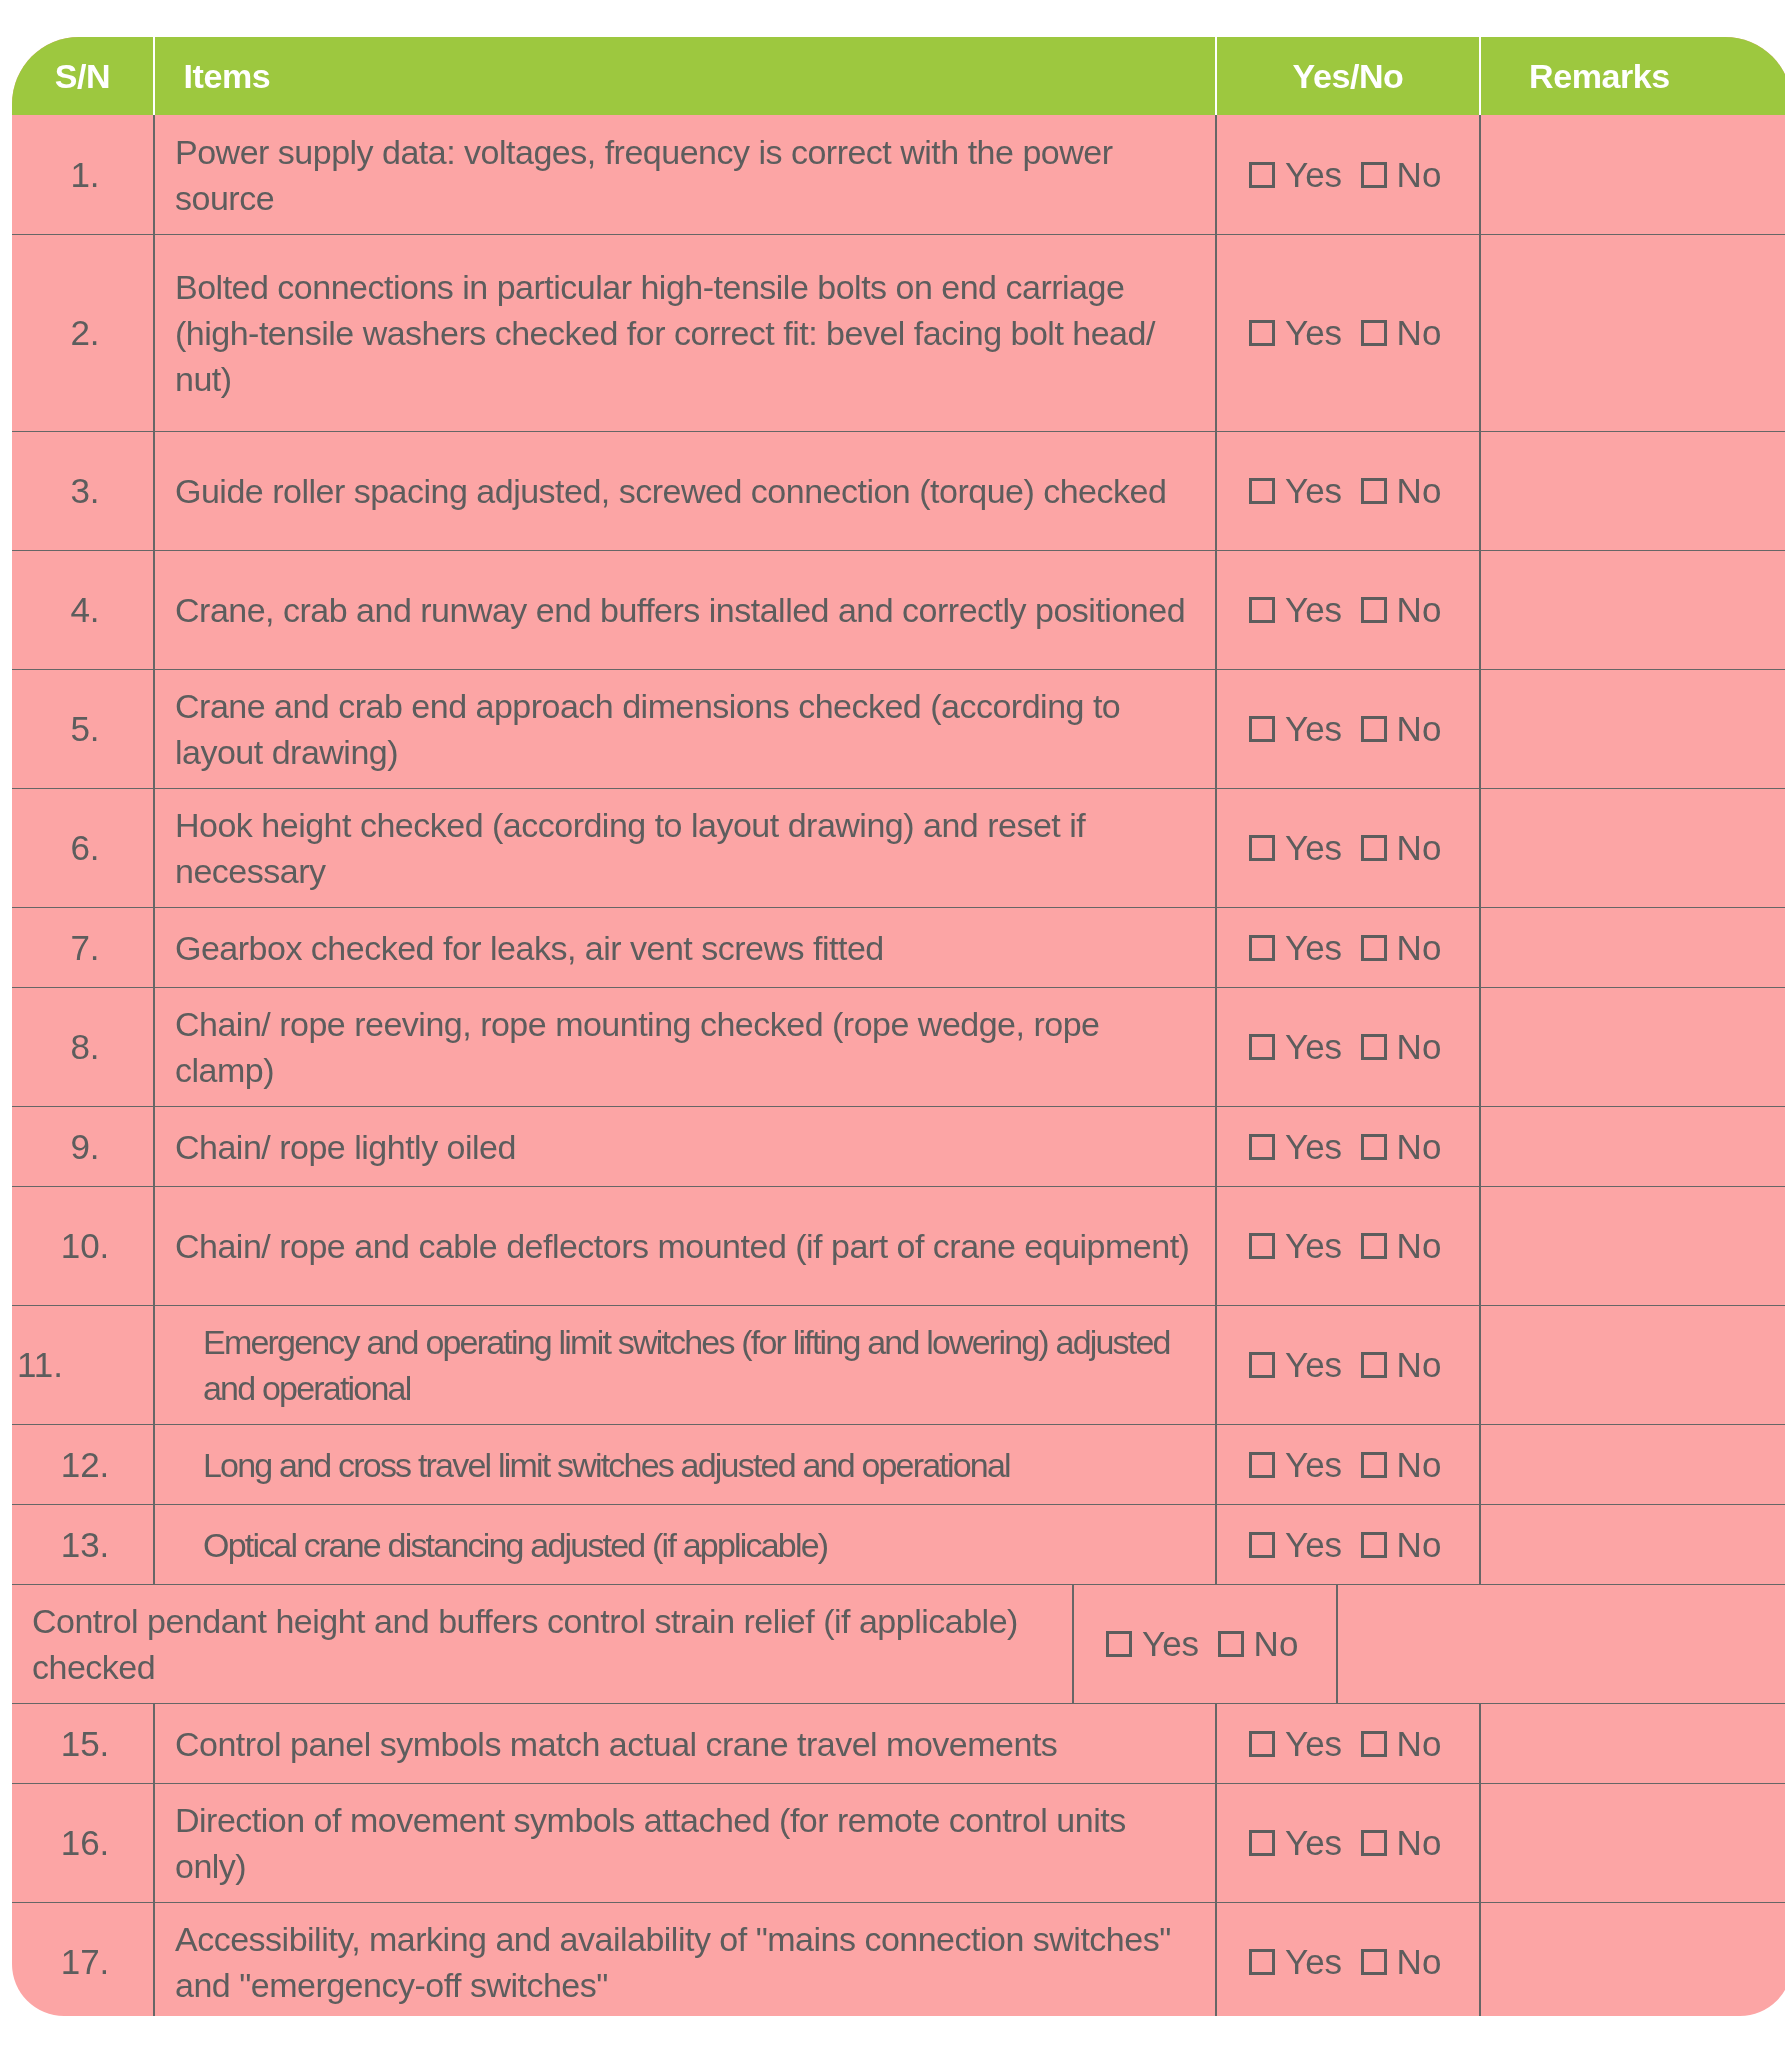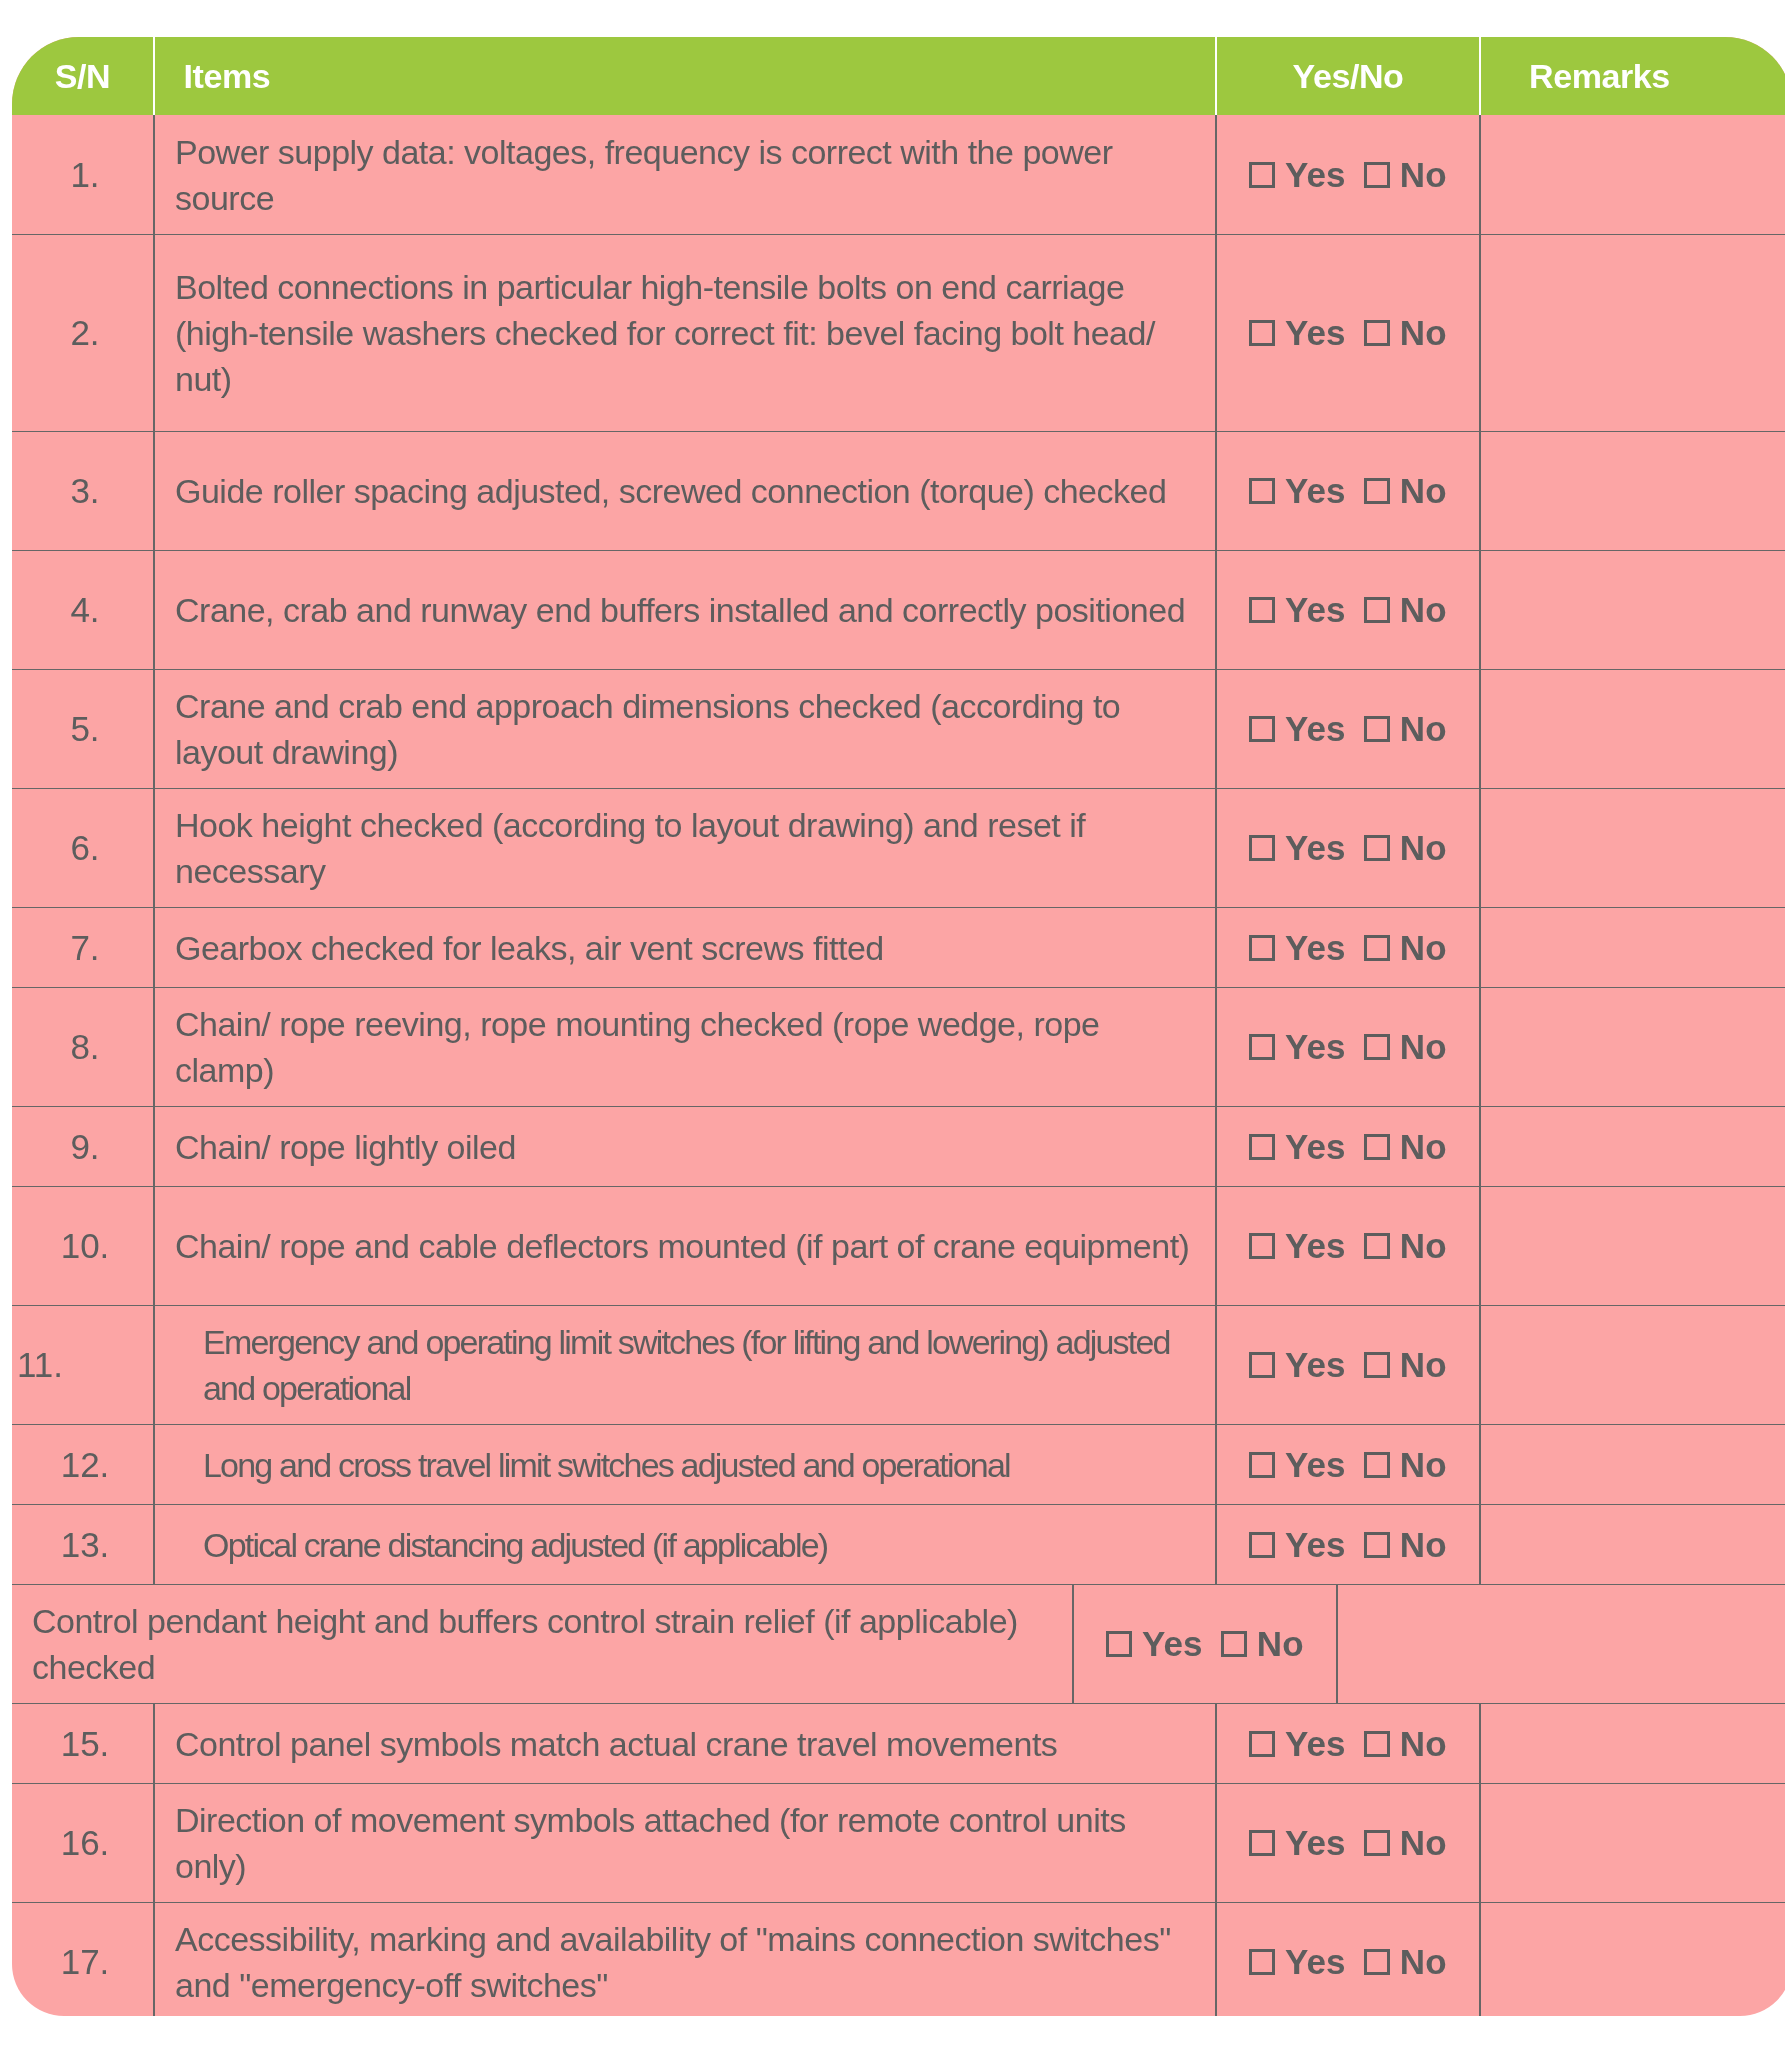--- a/index.html
+++ b/index.html
@@ -71,21 +71,20 @@
       font-size: 34px;
       line-height: 46px;
       letter-spacing: -0.5px;
     }
     .body-cell.col-items.condensed { letter-spacing: -1.8px; padding-left: 48px; }
     .body-cell.col-yn {
       border-right: 2.5px solid #666666;
       font-size: 35px;
       padding-left: 32px;
       justify-content: flex-start;
-      font-weight: bold;
     }
     .opt {
       display: inline-flex;
       align-items: center;
       margin-right: 18.5px;
     }
     .box {
       display: inline-block;
       width: 20px;
       height: 20px;

